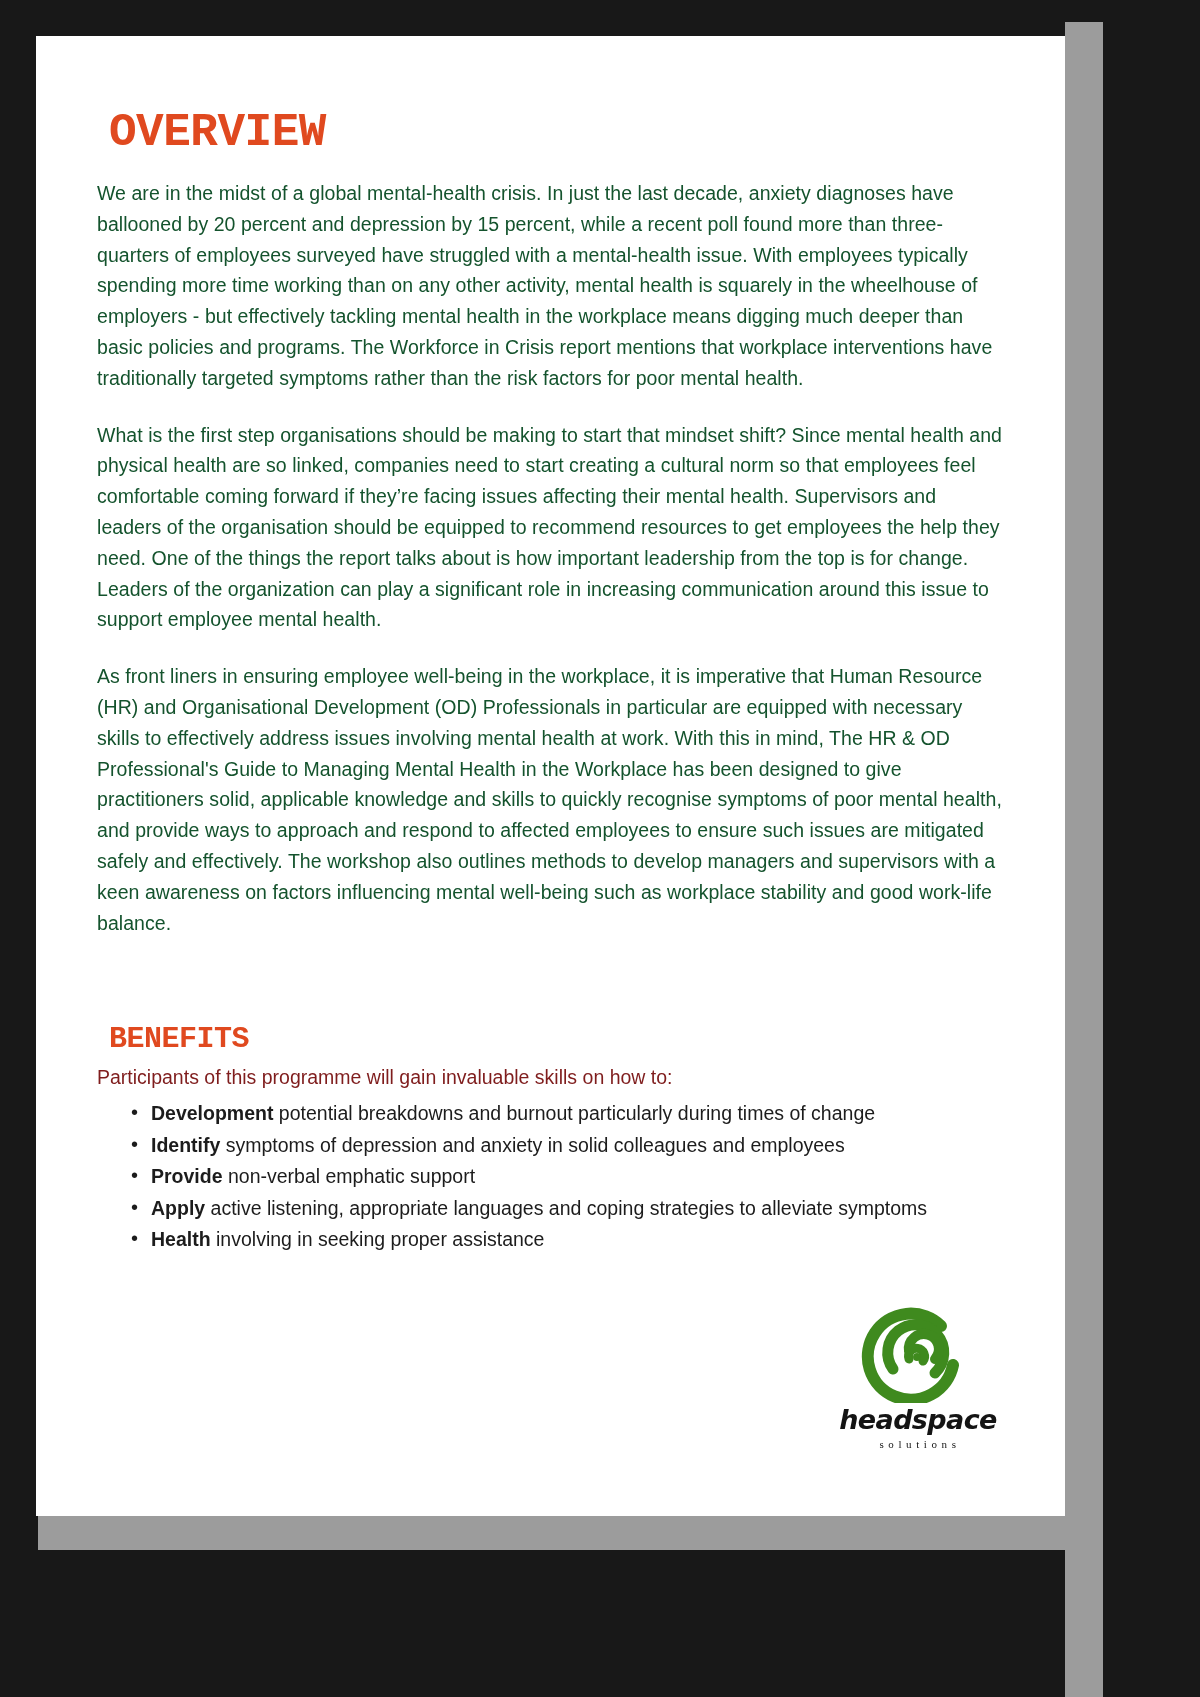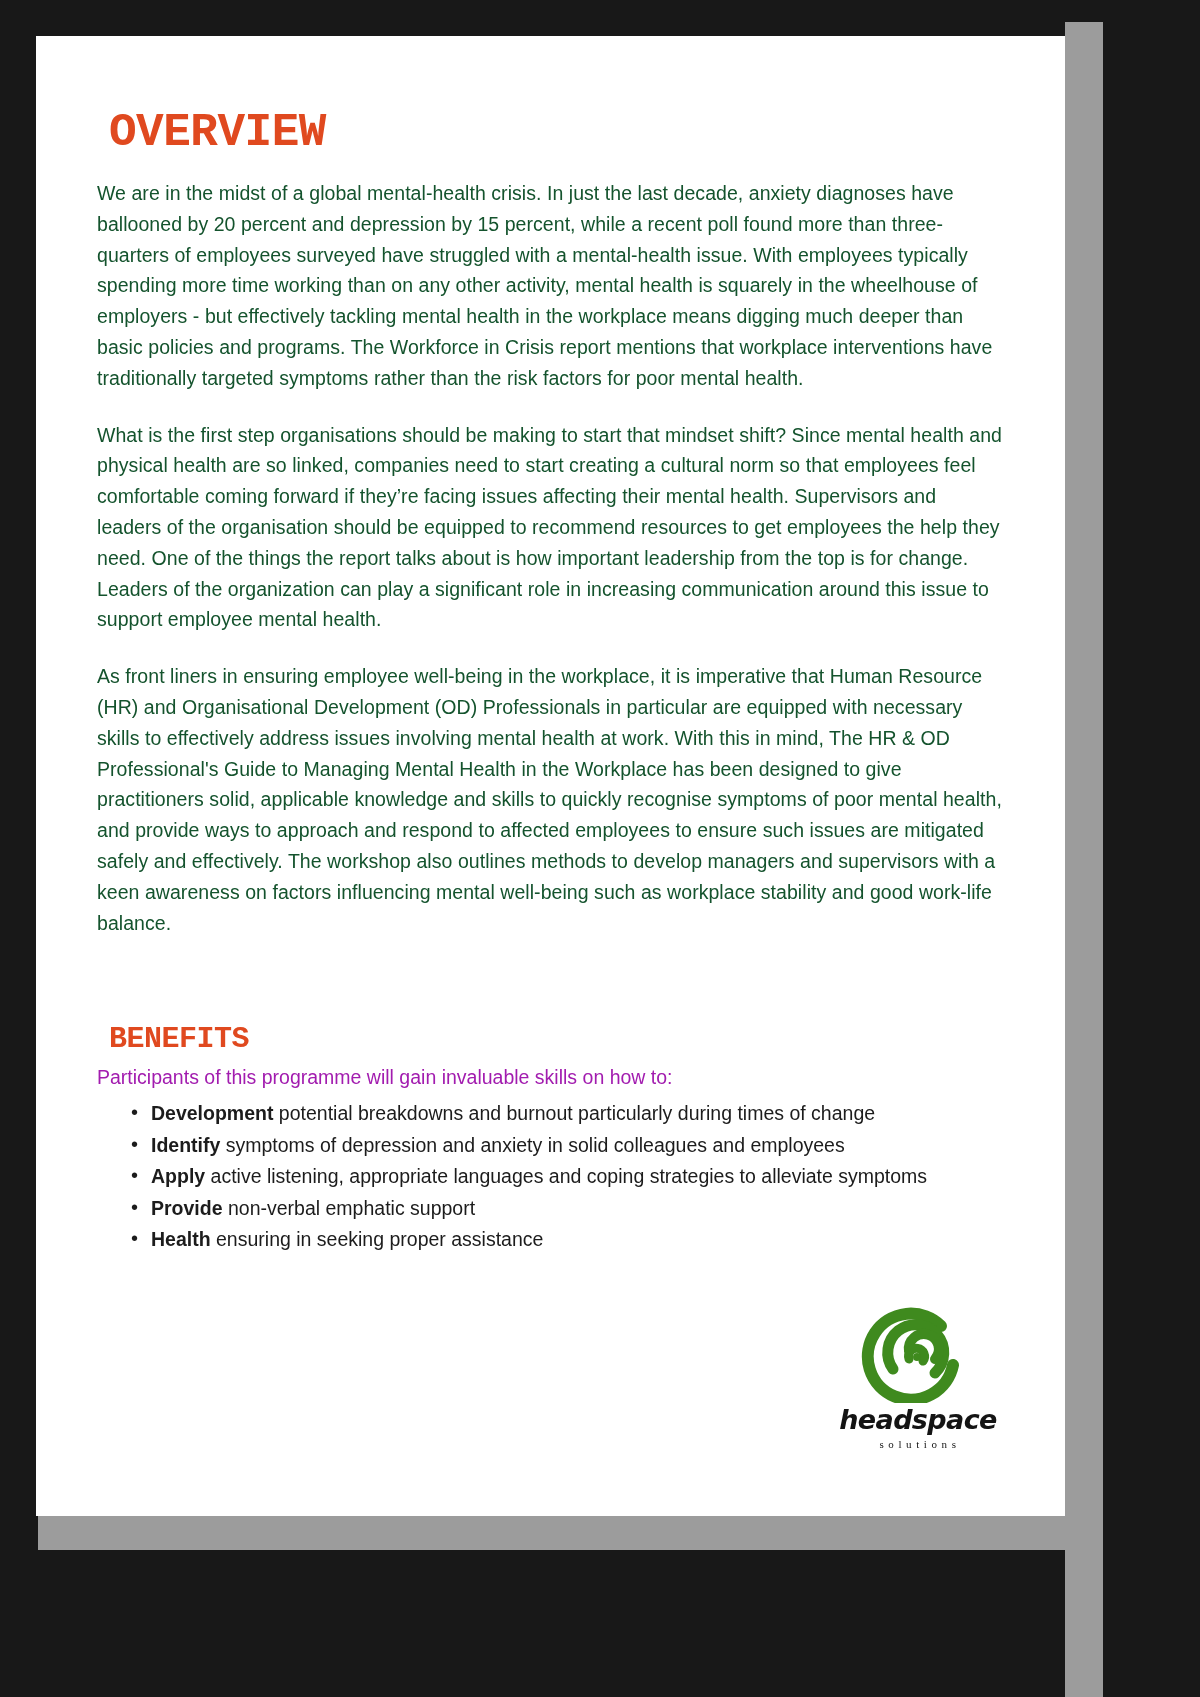--- a/index.html
+++ b/index.html
@@ -71,21 +71,21 @@
     letter-spacing: 0.05px;
   }
   p.body-par:last-of-type { margin-bottom: 0; }
 
   .benefits-block { margin-top: 86px; }
 
   p.benefits-lead {
     margin: 0 0 6px 0;
     font-size: 19.5px;
     line-height: 30px;
-    color: #a21caf;
+    color: #7f1d1d;
   }
 
   ul.benefit-list {
     margin: 0;
     padding: 0 0 0 34px;
     list-style: none;
   }
   ul.benefit-list li {
     position: relative;
     font-size: 19.5px;
@@ -151,23 +151,23 @@
     <p class="body-par">As front liners in ensuring employee well-being in the workplace, it is imperative that Human Resource (HR) and Organisational Development (OD) Professionals in particular are equipped with necessary skills to effectively address issues involving mental health at work. With this in mind, The HR &amp; OD Professional's Guide to Managing Mental Health in the Workplace has been designed to give practitioners solid, applicable knowledge and skills to quickly recognise symptoms of poor mental health, and provide ways to approach and respond to affected employees to ensure such issues are mitigated safely and effectively. The workshop also outlines methods to develop managers and supervisors with a keen awareness on factors influencing mental well-being such as workplace stability and good work-life balance.</p>
 
     <div class="benefits-block">
       <h1 class="section-heading benefits">BENEFITS</h1>
 
       <p class="benefits-lead">Participants of this programme will gain invaluable skills on how to:</p>
 
       <ul class="benefit-list" id="benefit-list">
           <li><b>Development</b><span> potential breakdowns and burnout particularly during times of change</span></li>
           <li><b>Identify</b><span> symptoms of depression and anxiety in solid colleagues and employees</span></li>
+          <li><b>Provide</b><span> non-verbal emphatic support</span></li>
           <li><b>Apply</b><span> active listening, appropriate languages and coping strategies to alleviate symptoms</span></li>
-          <li><b>Provide</b><span> non-verbal emphatic support</span></li>
-          <li><b>Health</b><span> ensuring in seeking proper assistance</span></li>
+          <li><b>Health</b><span> involving in seeking proper assistance</span></li>
         </ul>
     </div>
 
     <div class="logo-wrap">
       <svg class="logo-mark" viewBox="0 0 122 104">
         <g fill="none" stroke="#3f8a1e" stroke-linecap="round">
           <path d="M96 66 A43 43 0 1 1 84 27" stroke-width="12"></path>
           <path d="M36 70 A28 28 0 1 1 78 74" stroke-width="11"></path>
           <path d="M78 60 A15 15 0 1 0 52 52" stroke-width="10"></path>
           <path d="M52 60 A8 8 0 1 1 66 62" stroke-width="9"></path>

